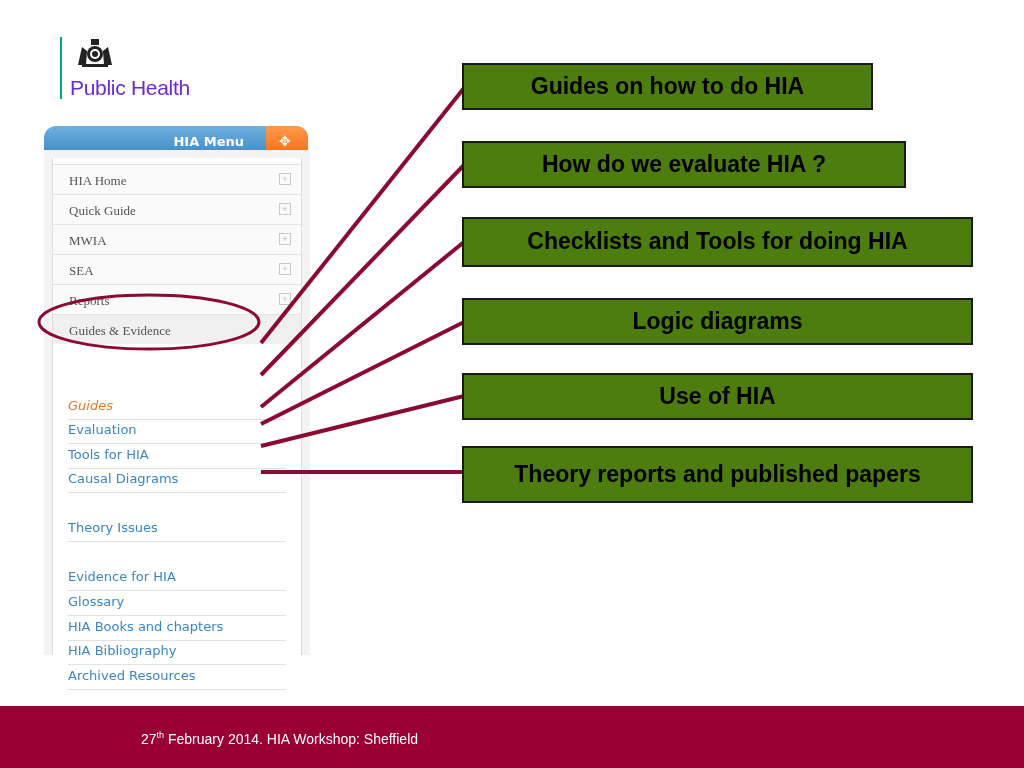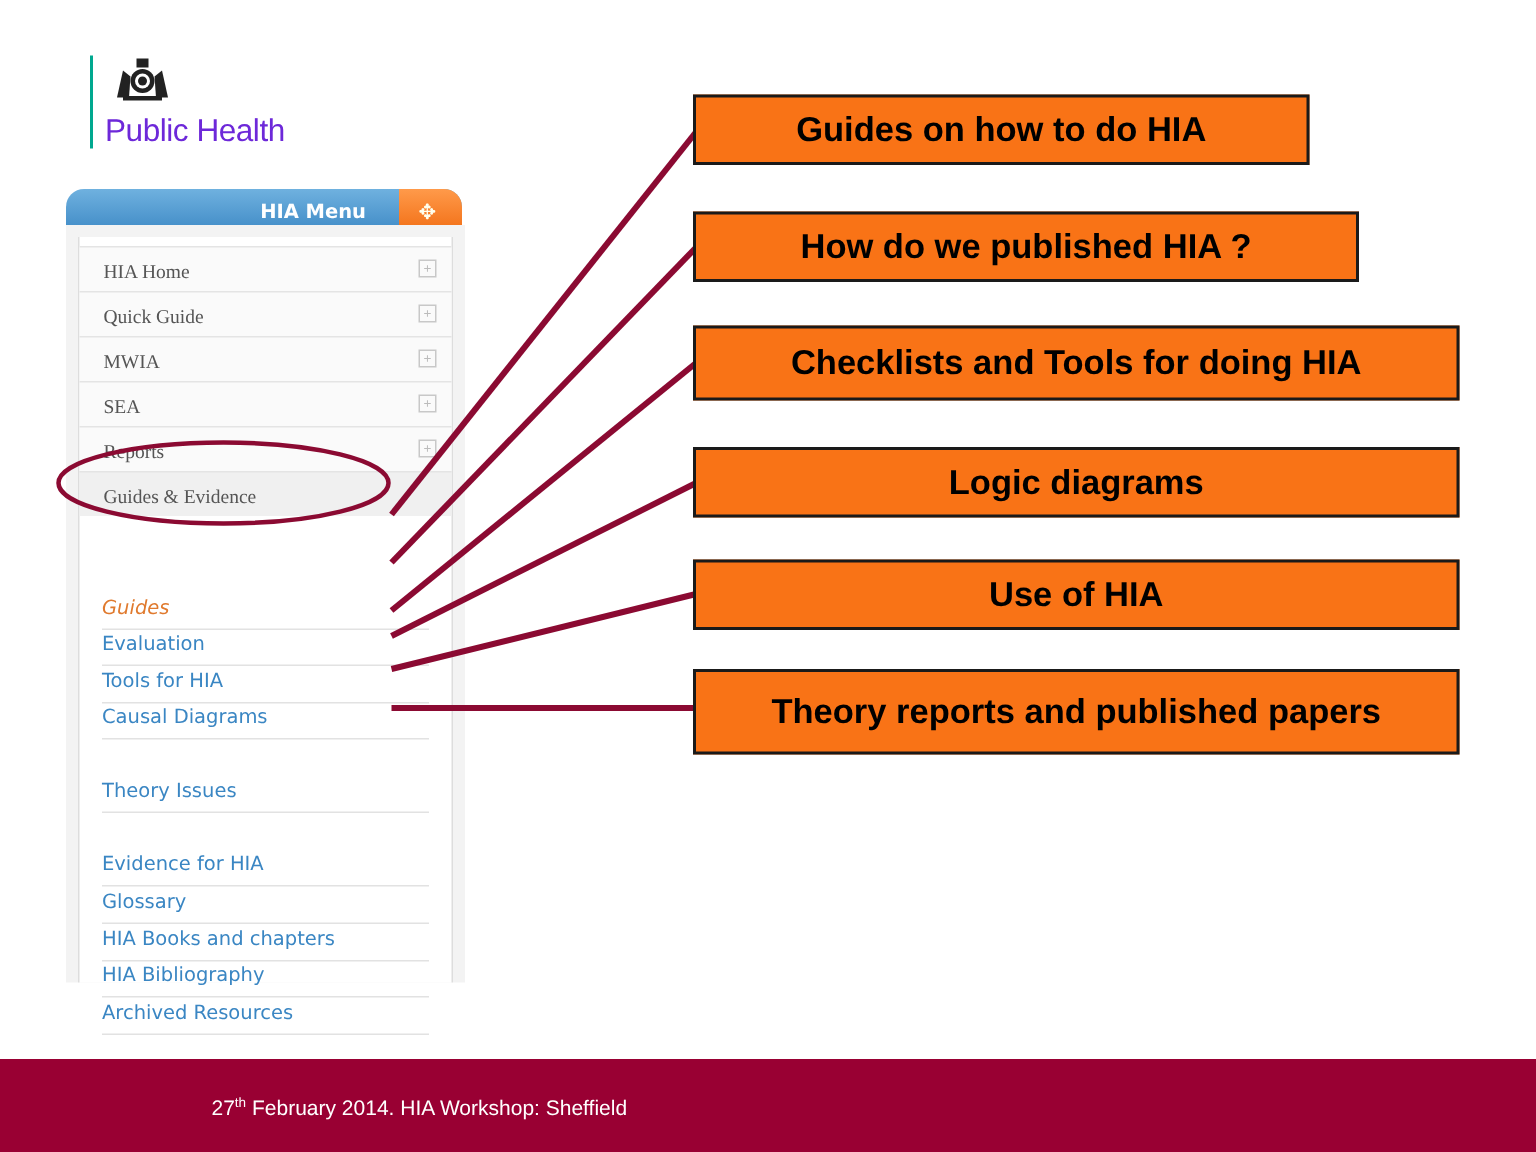--- a/index.html
+++ b/index.html
@@ -13,21 +13,21 @@
     .menu-header .orange { position:absolute; right:0; top:0; width:42px; height:32px; border-radius:0 12px 0 0; background:linear-gradient(#ff9a4a,#f06a10); }
     .menu-header .orange span { position:absolute; left:13px; top:7px; color:#ffe; font-size:14px; }
     .menu-body { position:absolute; left:0; top:40px; width:266px; height:505px; background:#f3f3f3; }
     .menu-panel { position:absolute; left:8px; top:8px; width:248px; height:497px; background:#fff; border-left:1px solid #ddd; border-right:1px solid #ddd; }
     .top-item { position:absolute; left:0; width:248px; height:29px; border-top:1px solid #e4e4e4; background:#fafafa; }
     .top-item .lbl { position:absolute; left:16px; top:8px; font-family:Liberation Serif, serif; font-size:13px; color:#555; }
     .top-item .plus { position:absolute; right:10px; top:8px; width:10px; height:10px; border:1px solid #c8c8c8; font-size:9px; line-height:10px; text-align:center; color:#bbb; }
     .sub-item { position:absolute; left:15px; width:218px; height:24px; border-bottom:1px solid #e2e2e2;margin-top:45px; }
     .sub-item .lbl { position:absolute; left:0; top:3px; font-family:"DejaVu Sans", sans-serif; font-size:13px; color:#3a86c3; white-space:nowrap; }
     .sub-item.active .lbl { color:#e07a2e; font-style:italic; }
-    .box { position:absolute; border:2px solid #1a1a1a; background:#f97316; font-weight:bold; font-size:23px; color:#000; text-align:center; box-sizing:border-box; display:flex; align-items:center; justify-content:center; line-height:1.45; }
+    .box { position:absolute; border:2px solid #1a1a1a; background:#4d7c0f; font-weight:bold; font-size:23px; color:#000; text-align:center; box-sizing:border-box; display:flex; align-items:center; justify-content:center; line-height:1.45; }
     svg.connectors { position:absolute; left:0; top:0; width:1024px; height:768px; pointer-events:none; }
     .footer { position:absolute; left:0; top:706px; width:1024px; height:62px; background:#990033;text-align:center; }
     .footer .text { position:absolute; left:141px; top:24px; color:#fff; font-size:14px; }
     .footer sup { font-size:9px; }
   </style>
 </head>
 <body>
 
 <div class="logo">
   <svg class="crest" viewBox="0 0 42 32">
@@ -115,21 +115,21 @@
     <line x1="261" y1="343" x2="464" y2="88"></line>
     <line x1="261" y1="375" x2="464" y2="165"></line>
     <line x1="261" y1="407" x2="464" y2="242"></line>
     <line x1="261" y1="424" x2="464" y2="322"></line>
     <line x1="261" y1="446" x2="464" y2="396"></line>
     <line x1="261" y1="472" x2="464" y2="472"></line>
   </g>
 </svg>
 
 <div class="box" style="left:462px;top:63px;width:411px;height:47px">Guides on how to do HIA</div>
-<div class="box" style="left:462px;top:141px;width:444px;height:47px">How do we published HIA ?</div>
+<div class="box" style="left:462px;top:141px;width:444px;height:47px">How do we evaluate HIA ?</div>
 <div class="box" style="left:462px;top:217px;width:511px;height:50px">Checklists and Tools for doing HIA</div>
 <div class="box" style="left:462px;top:298px;width:511px;height:47px">Logic diagrams</div>
 <div class="box" style="left:462px;top:373px;width:511px;height:47px">Use of HIA</div>
 <div class="box" style="left:462px;top:446px;width:511px;height:57px;padding:0 40px">Theory reports and published papers</div>
 
 <div class="footer">
   <div class="text"><span>27</span><sup>th</sup><span> February 2014. HIA Workshop: Sheffield</span></div>
 </div>
 
 </body></html>

